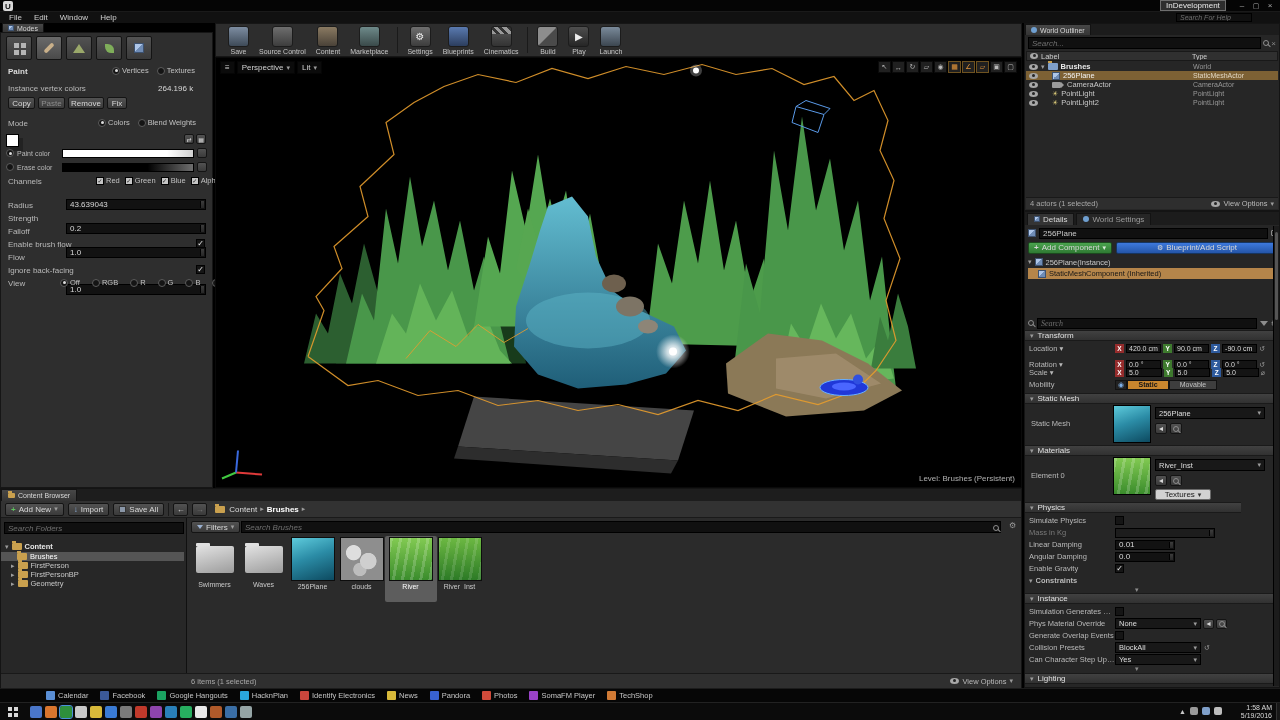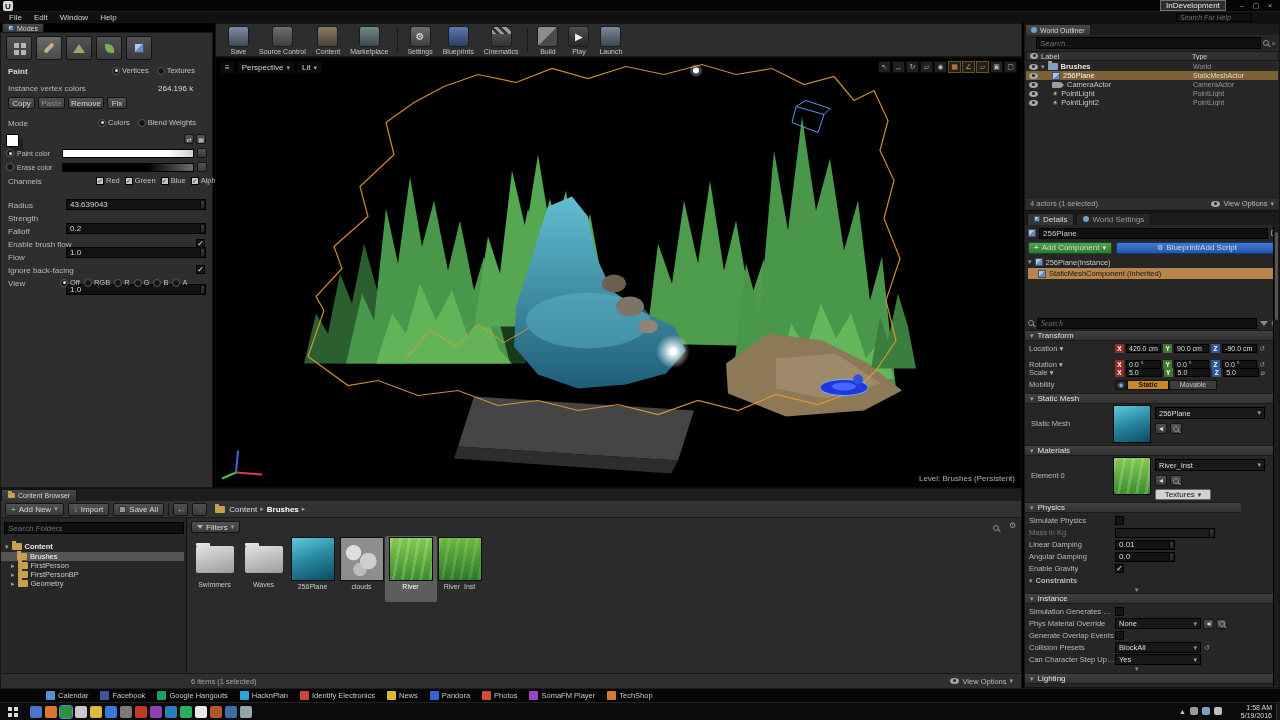--- a/index.html
+++ b/index.html
@@ -195,21 +195,21 @@
   <span class="abs chk on" style="left:196px;top:216px"></span>
   <div class="abs lbl" style="left:8px;top:230px">Flow</div>
   <div class="abs numf" style="left:66px;top:228px;width:140px;height:11px">
       <span>1.0</span>
       <i></i>
     </div>
   <div class="abs lbl" style="left:8px;top:243px">Ignore back-facing</div>
   <span class="abs chk on" style="left:196px;top:242px"></span>
 
   <div class="abs lbl" style="left:8px;top:256px">View</div>
-  <div class="abs flex" style="left:60px;top:255px;gap:4px">
+  <div class="abs flex" style="left:60px;top:255px;gap:12px">
     <span class="ropt">
         <span class="radio on"></span>
         <span>Off</span>
       </span>
     <span class="ropt">
         <span class="radio"></span>
         <span>RGB</span>
       </span>
     <span class="ropt">
         <span class="radio"></span>
@@ -354,21 +354,21 @@
 </div>
 
 <div class="abs" style="left:1024px;top:23px;width:256px;height:188px;background:#262626;border:1px solid #141414">
   <div class="abs" style="left:0;top:0;width:254px;height:11px;background:#1c1c1c">
     <span class="tab" style="font-size:7px;padding:0 5px">
         <span style="width:6px;height:6px;border-radius:50%;background:#6f9fd0"></span>
         <span>World Outliner</span>
       </span>
   </div>
   <div class="abs flex" style="left:3px;top:13px;width:248px;height:12px;gap:2px">
-    <input class="input" style="flex: 1 1 0%; height: 12px; margin-left: 8px;" placeholder="Search...">
+    <input class="input" style="flex: 1 1 0%; height: 12px;" placeholder="Search...">
     <span class="mag"></span>
     <span style="color:#888;font-size:8px">×</span>
   </div>
   <div class="abs flex" style="left:1px;top:27px;width:252px;height:10px;background:#303030;border:1px solid #191919;font-size:7.5px;color:#cfcfcf;padding:0 3px;gap:3px">
     <span class="eye" style="width:8px"></span>
     <span style="flex:1">Label</span>
     <span class="otype" style="color:#cfcfcf">Type</span>
   </div>
   <div class="orow" style="top:38px">
     <span class="eye"></span>
@@ -695,20 +695,21 @@
         <span>Geometry</span>
       </div>
   </div>
 
   <div class="abs" style="left:186px;top:29px;width:836px;height:155px">
     <span class="btn abs" style="left:4px;top:3px;height:12px;padding:0 5px">
         <span style="width:0;height:0;border-left:3px solid transparent;border-right:3px solid transparent;border-top:4px solid #9ab0d0"></span>
         <span>Filters</span>
         <span class="arr">▾</span>
       </span>
+    <input class="input abs" style="left: 54px; top: 3px; width: 760px; height: 12px;" placeholder="Search Brushes">
     <span class="mag abs" style="left:806px;top:6px"></span>
     <span class="abs" style="left:822px;top:3px;color:#9a9a9a;font-size:8px">⚙</span>
 
     <div class="abs" style="left:198px;top:18px;width:52px;height:66px;background:#5d5d5d;border-radius:2px"></div>
 
     <div class="asset" style="left:4px;top:19px">
         <div class="fol-big"></div>
         <div class="nm">Swimmers</div>
       </div>
     <div class="asset" style="left:53px;top:19px">

